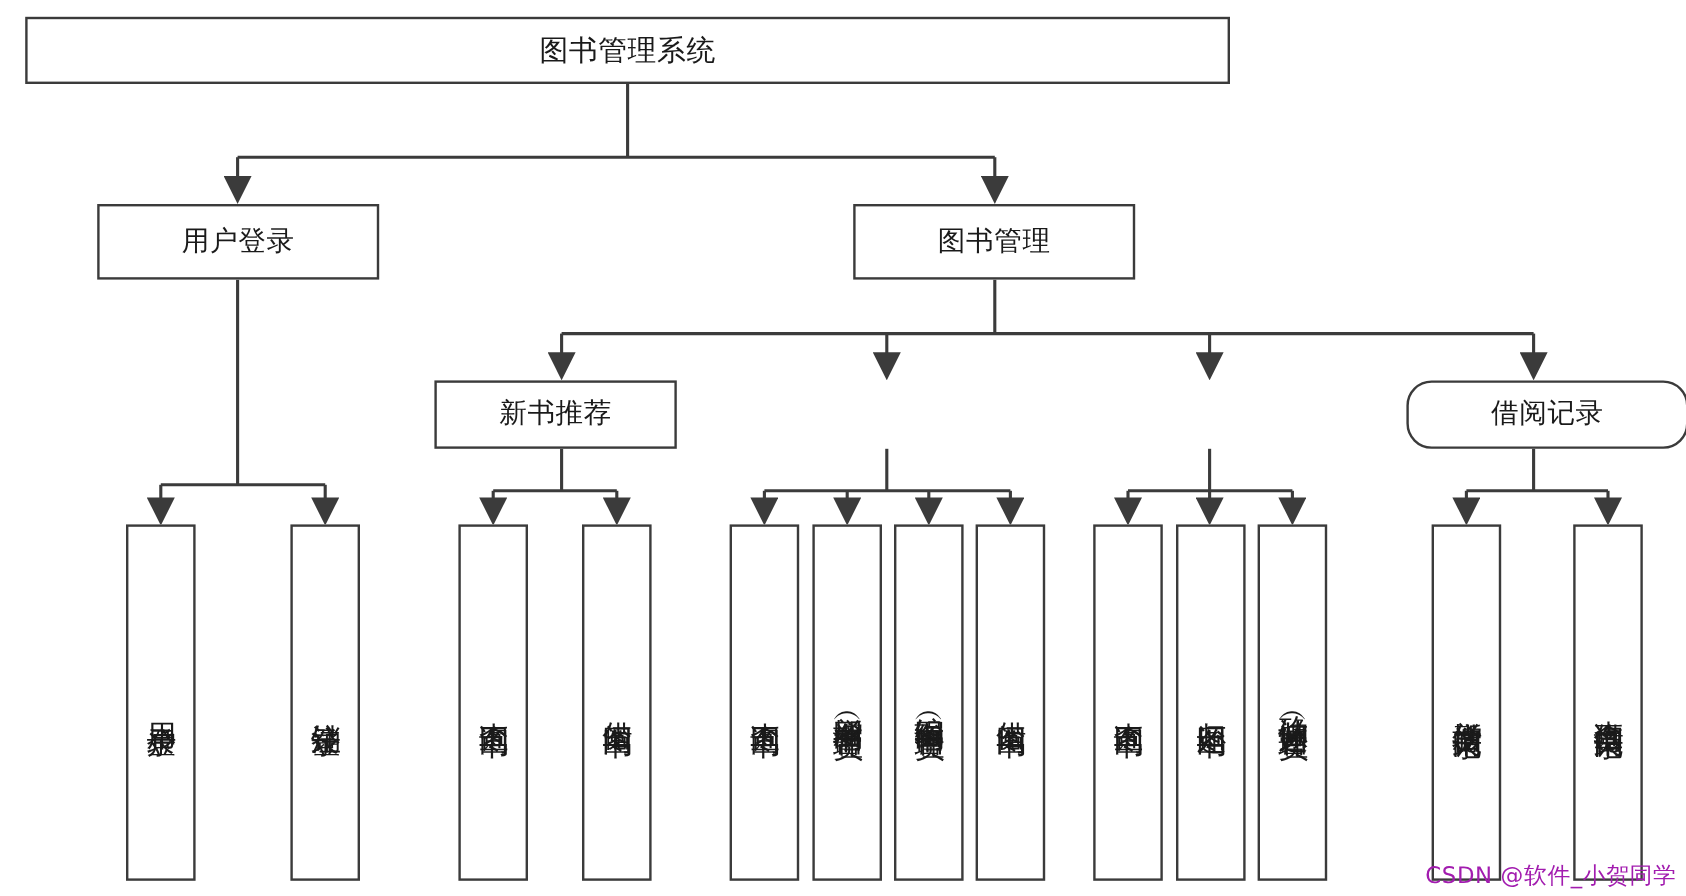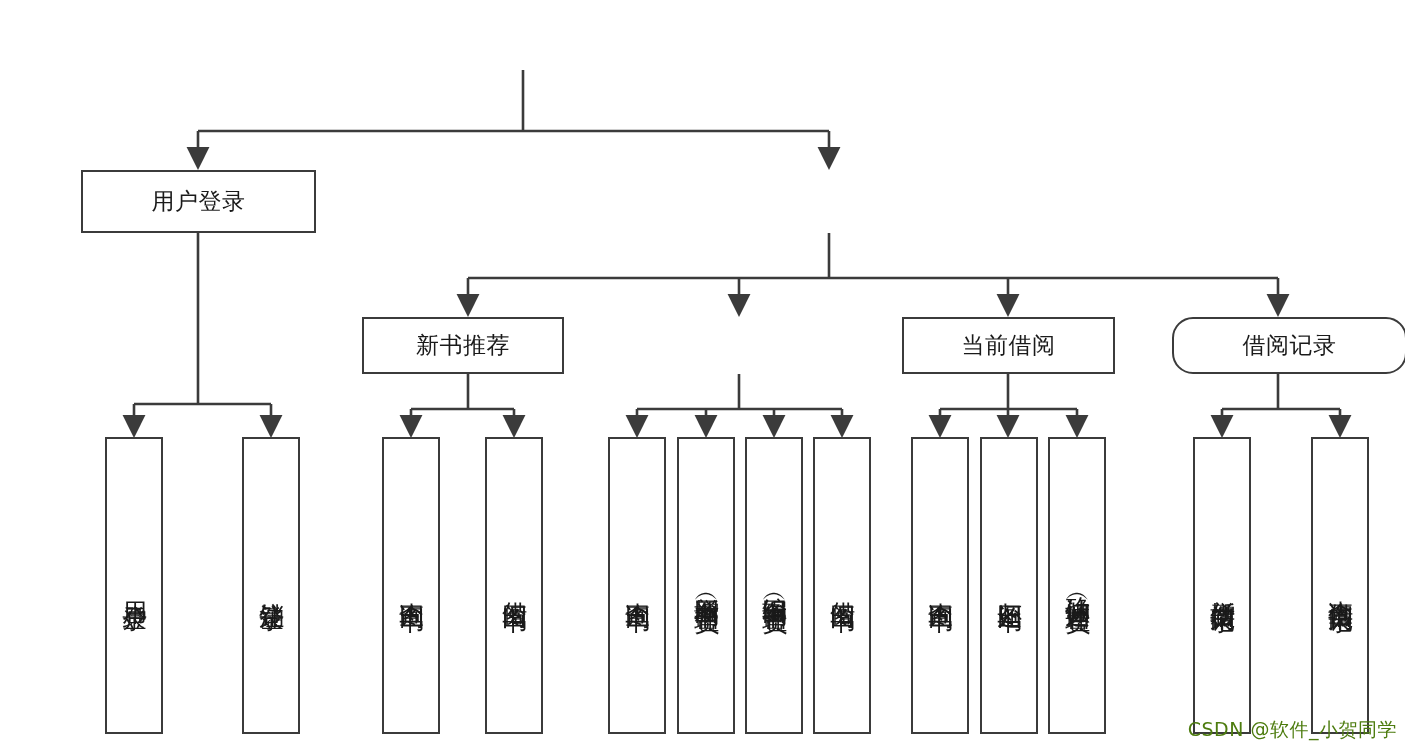--- a/index.html
+++ b/index.html
@@ -62,21 +62,21 @@
     line-height: 1.05;
     letter-spacing: 2px;
     white-space: normal;
     max-height: 100%;
   }
   #watermark {
     position: absolute;
     right: 8px;
     bottom: 4px;
     font-size: 19px;
-    color: #4d7c0f;
+    color: #a21caf;
     letter-spacing: 0.5px;
     z-index: 5;
     white-space: nowrap;
   }
 </style>
 </head>
 <body>
 
 <div id="diagram-root">
 
@@ -123,30 +123,33 @@
       <path d="M 1008 409 L 1008 434" marker-end="url(#arrow)"></path>
       <path d="M 1077 409 L 1077 434" marker-end="url(#arrow)"></path>
 
       <path d="M 1278 374 L 1278 409"></path>
       <path d="M 1222 409 L 1340 409"></path>
       <path d="M 1222 409 L 1222 434" marker-end="url(#arrow)"></path>
       <path d="M 1340 409 L 1340 434" marker-end="url(#arrow)"></path>
     </g>
   </svg>
 
+  <div class="node horiz lvl1" style="left:21px; top:14px; width:1004px; height:56px;">
+    <span class="node-label">图书管理系统</span>
+  </div>
 
   <div class="node horiz" style="left:81px; top:170px; width:235px; height:63px;">
     <span class="node-label">用户登录</span>
   </div>
+  <div class="node horiz" style="left:711px; top:170px; width:235px; height:63px;">
+    <span class="node-label">图书管理</span>
+  </div>
 
   <div class="node horiz" style="left:362px; top:317px; width:202px; height:57px;">
     <span class="node-label">新书推荐</span>
-  </div>
-  <div class="node horiz" style="left:902px; top:317px; width:213px; height:57px;">
-    <span class="node-label">当前借阅</span>
   </div>
   <div class="node horiz" style="left:1172px; top:317px; width:235px; height:57px;border-radius:21px;">
     <span class="node-label">借阅记录</span>
   </div>
 
   <div class="node vert" style="left:105px; top:437px; width:58px; height:297px;">
     <span class="node-label">用户登录</span>
   </div>
   <div class="node vert" style="left:242px; top:437px; width:58px; height:297px;">
     <span class="node-label">注销登录</span>

